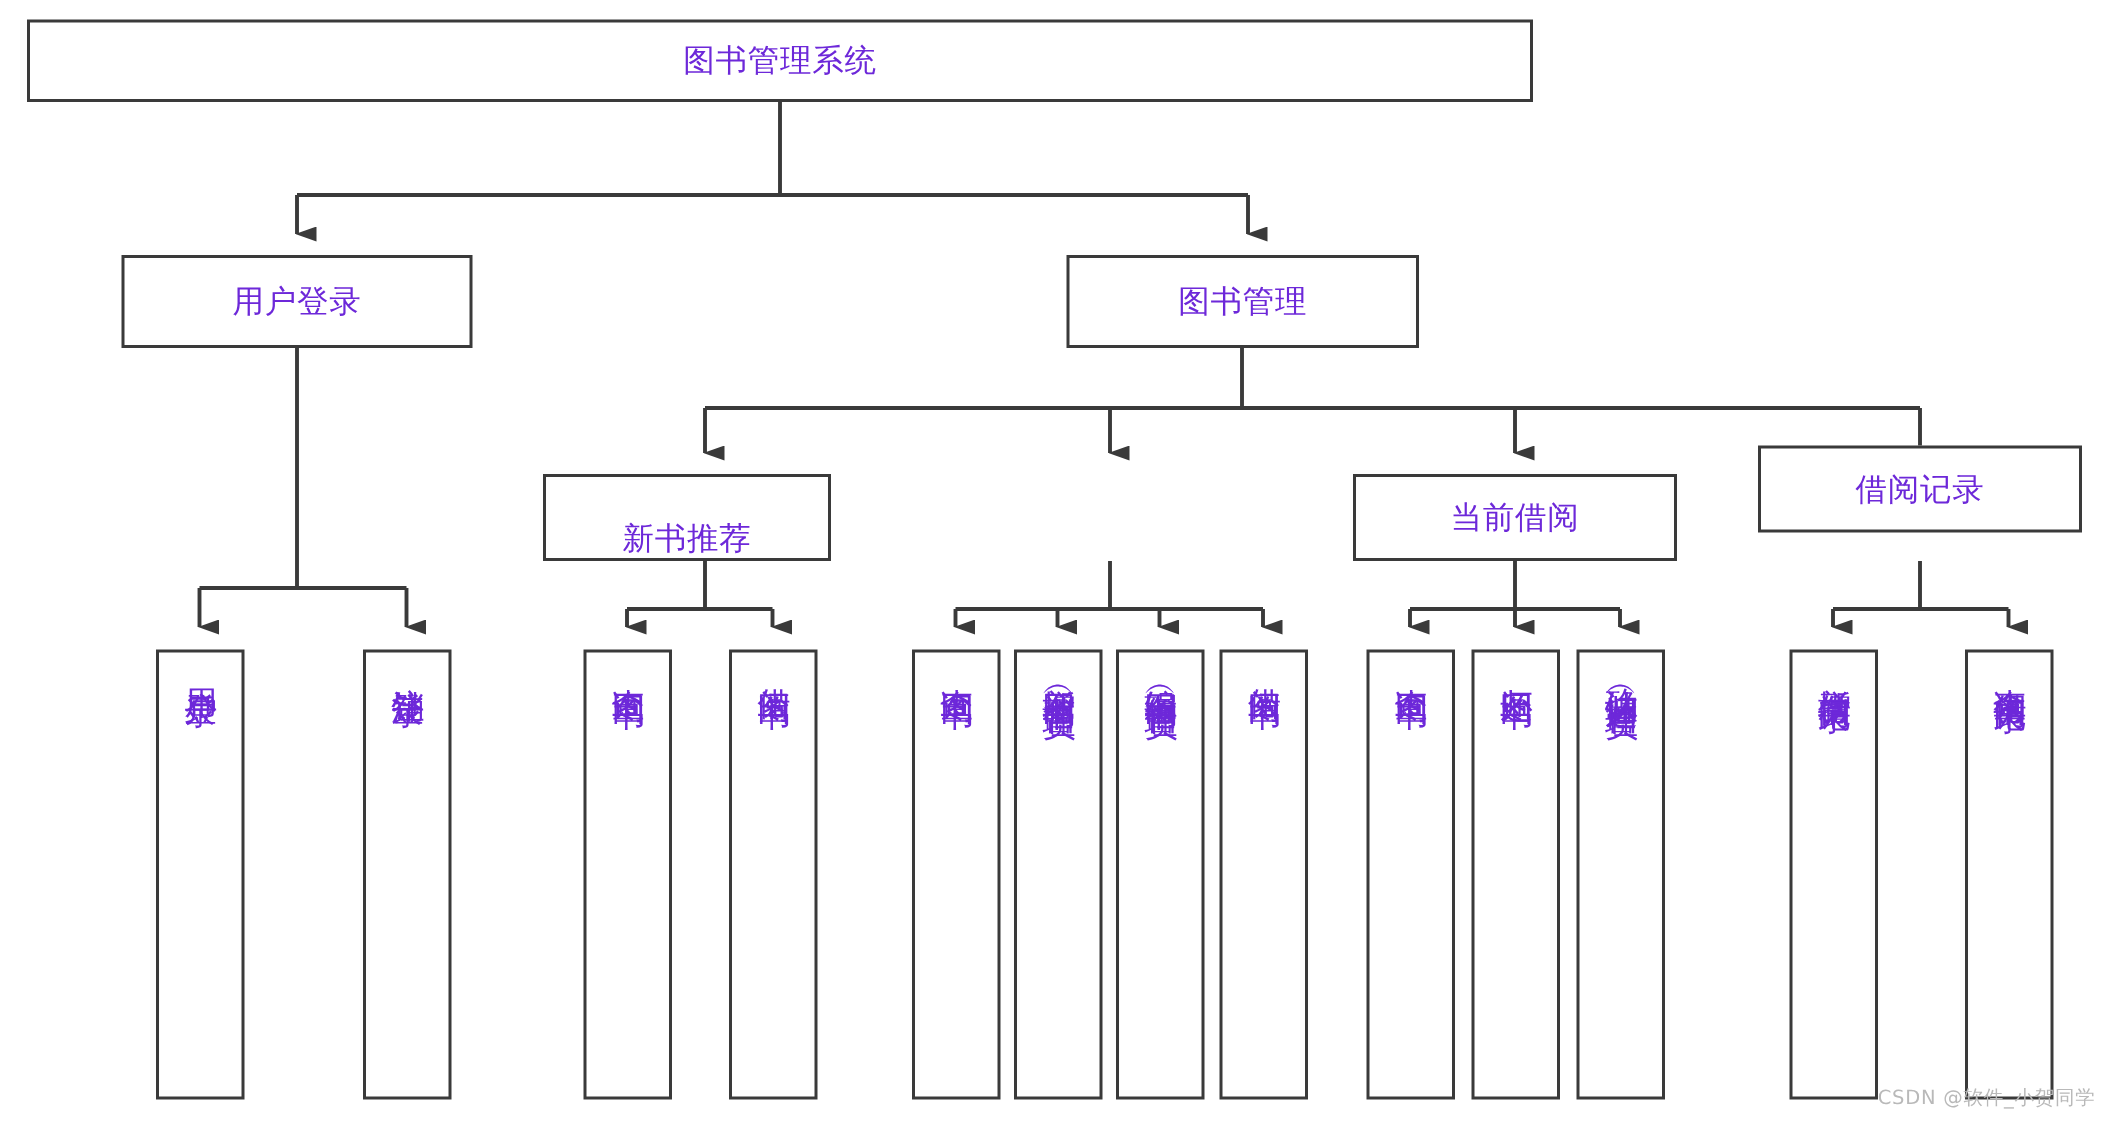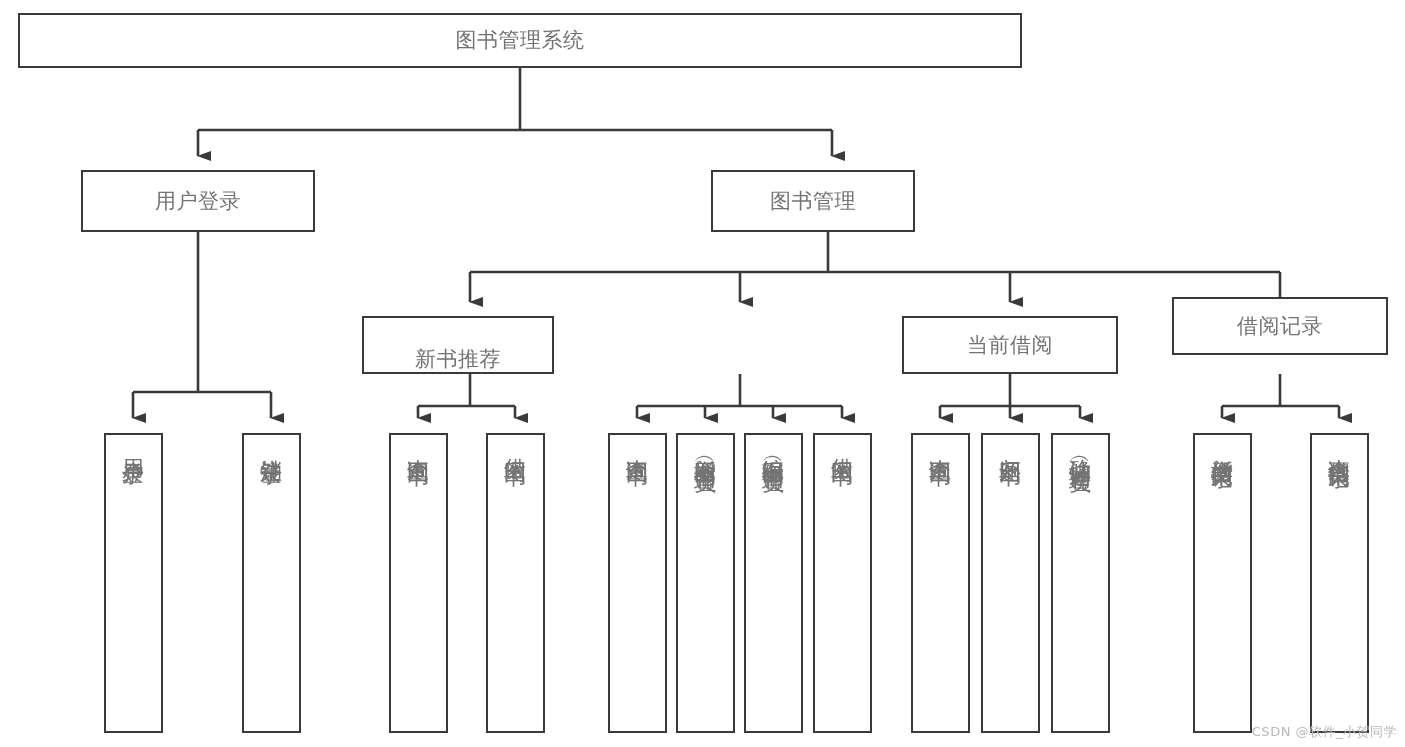--- a/index.html
+++ b/index.html
@@ -31,21 +31,21 @@
     border: 2px solid #3a3a3a;
     display: flex;
     align-items: center;
     justify-content: center;
     color: #3d3d3d;
   }
   .node-label {
     display: block;
     text-align: center;
     line-height: 1.18;
-    color: #737373;
+    color: #6d28d9;
   }
   .node.horizontal .node-label {
     font-size: 21px;
     letter-spacing: 0.5px;
   }
   .node.root .node-label {
     font-size: 21px;
   }
   .node.vertical {
     align-items: flex-start;
@@ -127,21 +127,21 @@
   </svg>
 
   <div class="node root horizontal" style="left:18px; top:13px; width:1004px; height:55px;">
     <span class="node-label">图书管理系统</span>
   </div>
 
   <div class="node horizontal" style="left:81px; top:170px; width:234px; height:62px;">
     <span class="node-label">用户登录</span>
   </div>
 
-  <div class="node horizontal" style="left:711px; top:170px; width:204px; height:62px;align-items:center;">
+  <div class="node horizontal" style="left:711px; top:170px; width:235px; height:62px;align-items:center;">
     <span class="node-label">图书管理</span>
   </div>
 
   <div class="node horizontal" style="left:362px; top:316px; width:192px; height:58px;align-items:flex-end;">
     <span class="node-label">新书推荐</span>
   </div>
 
 
   <div class="node horizontal" style="left:902px; top:316px; width:216px; height:58px;">
     <span class="node-label">当前借阅</span>

